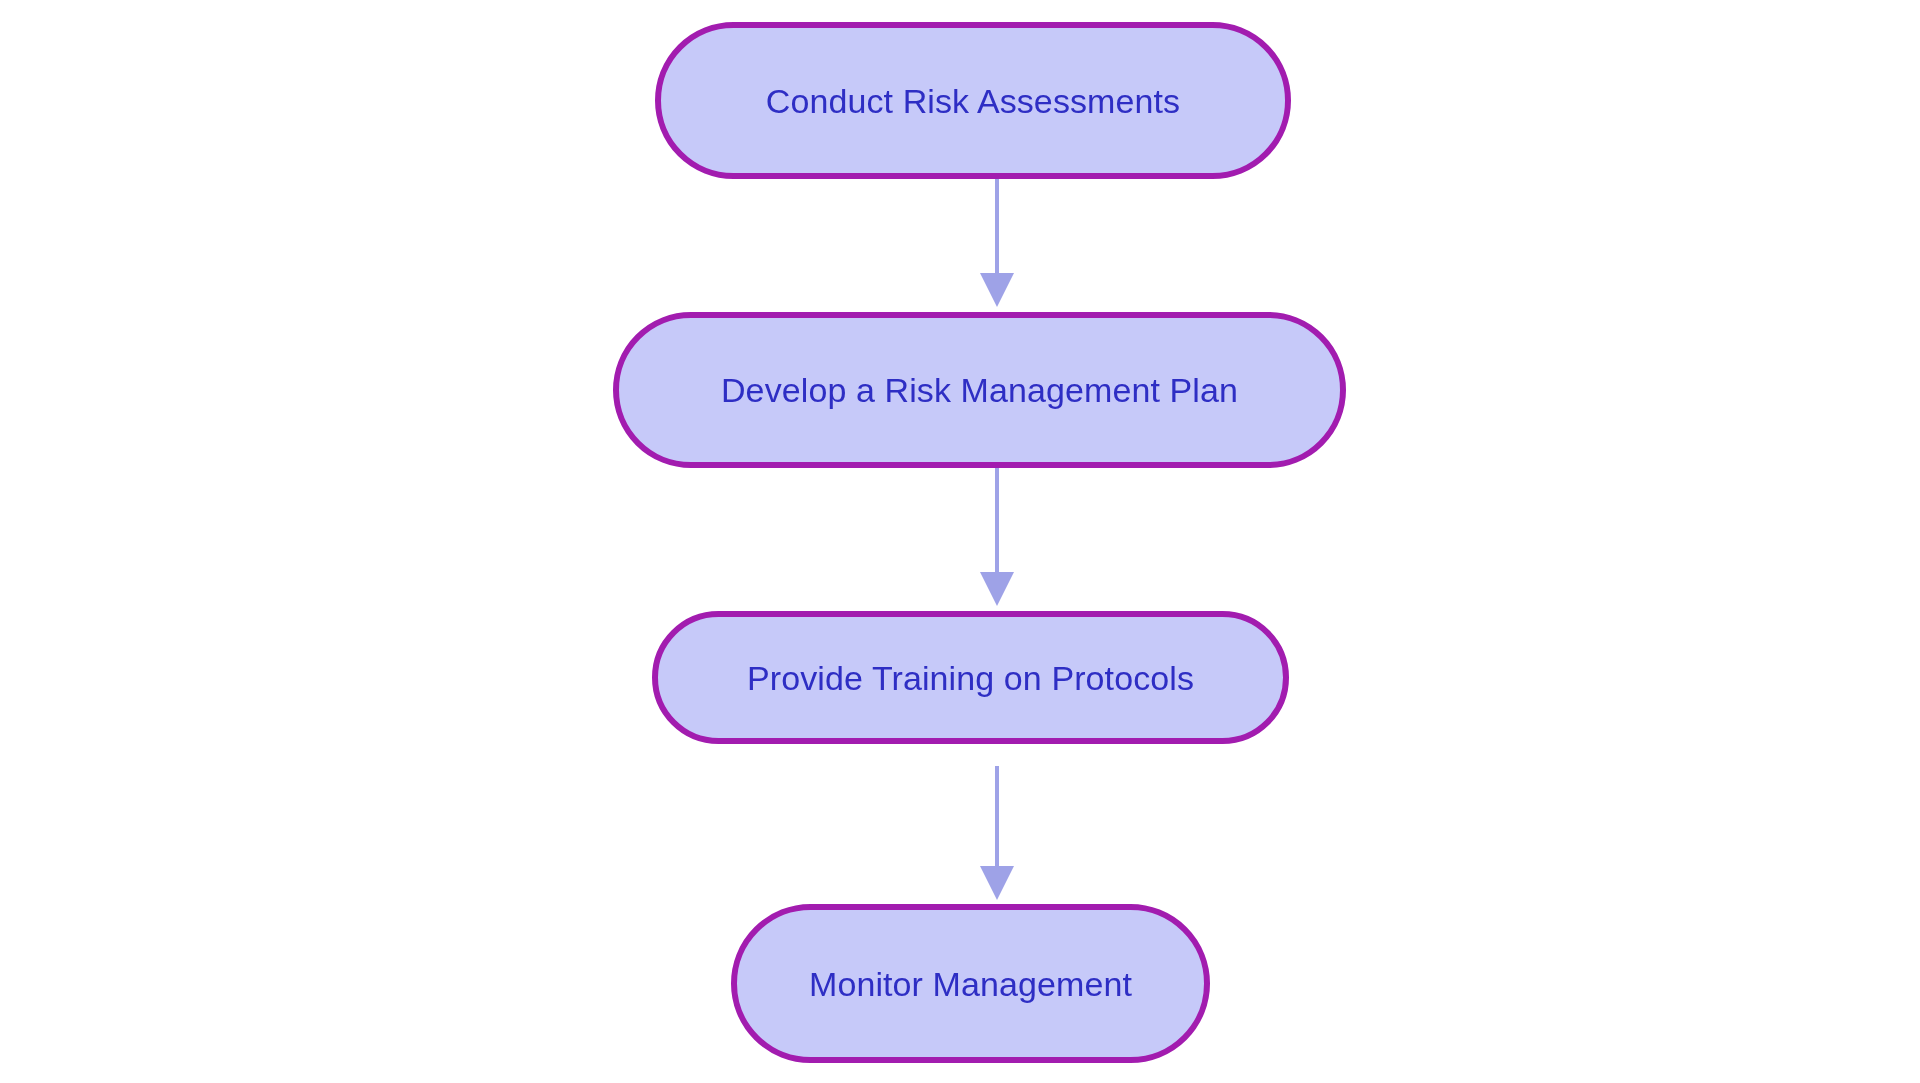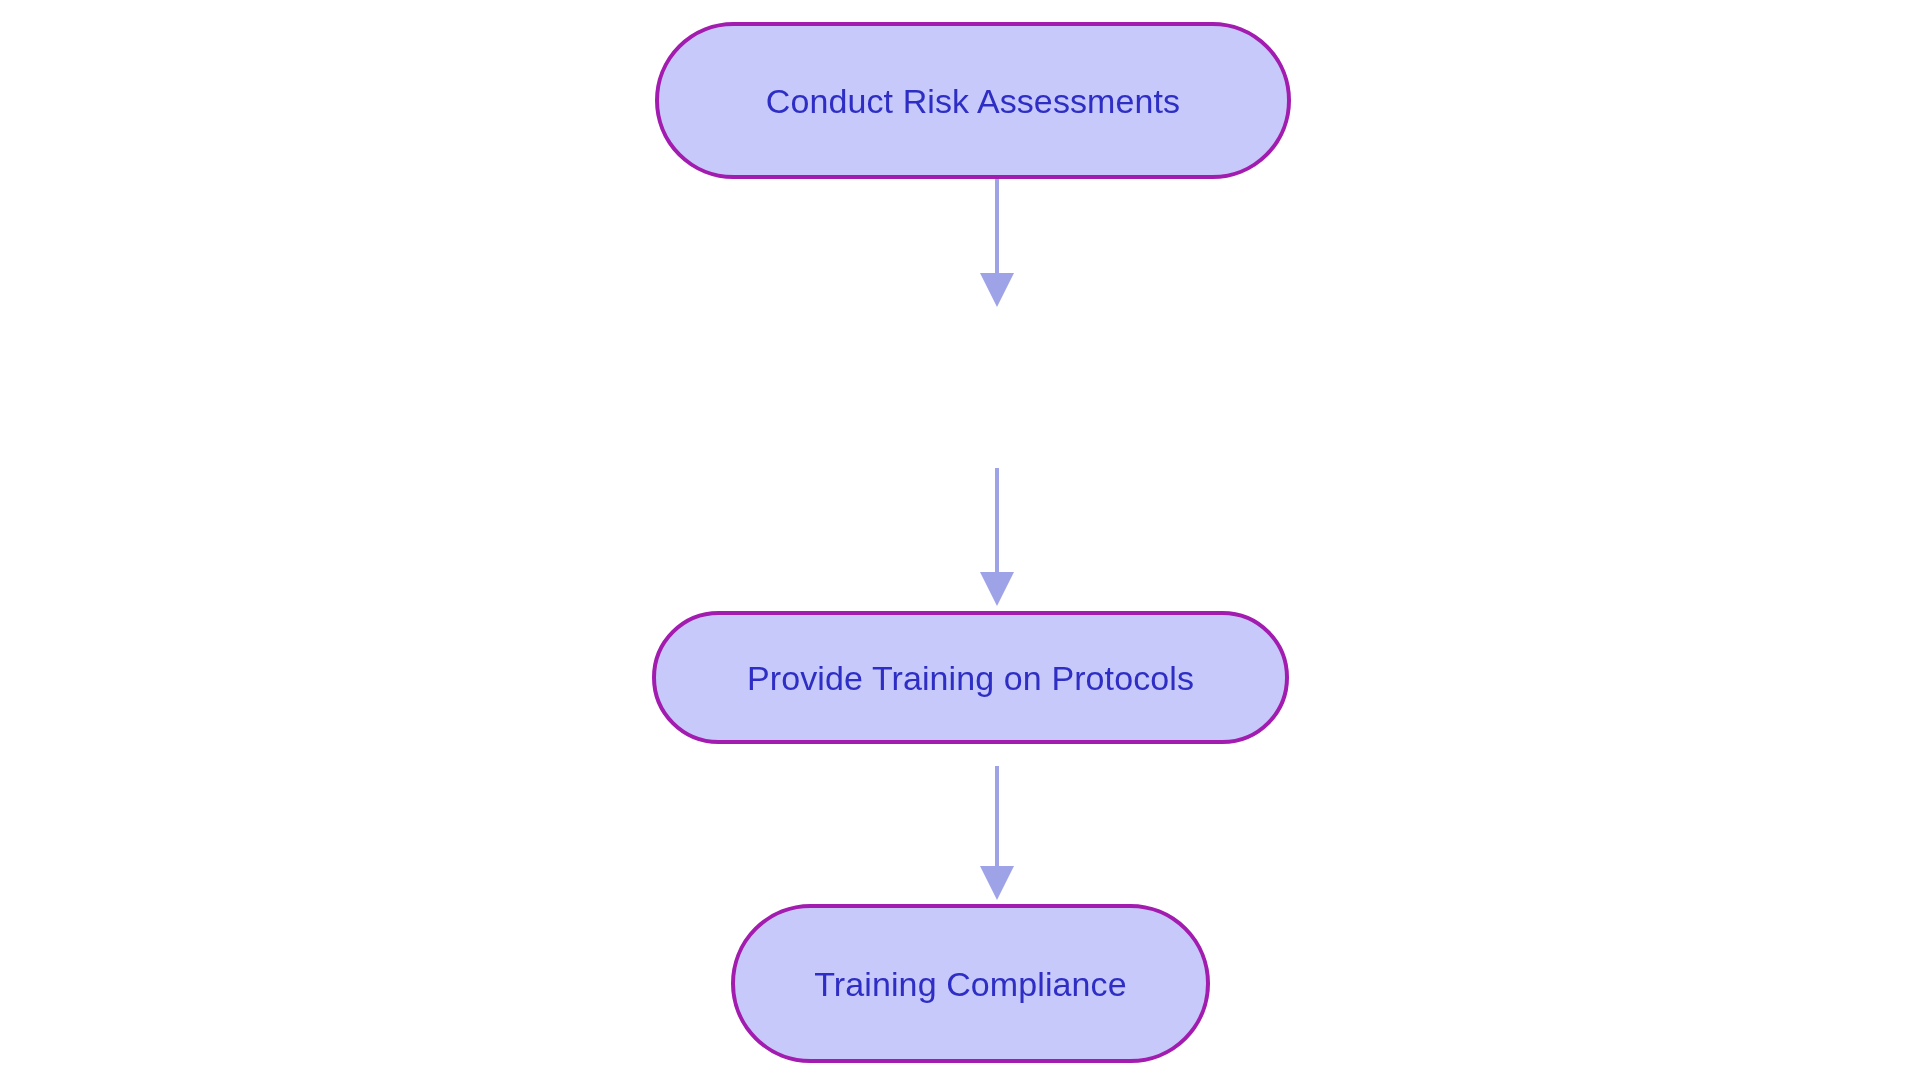--- a/index.html
+++ b/index.html
@@ -23,21 +23,21 @@
   }
 
   
   .flow-node {
     position: absolute;
     box-sizing: border-box;
     display: flex;
     align-items: center;
     justify-content: center;
     background: #c6c9f9;
-    border: 4px solid #a21caf;
+    border: 6px solid #a21caf;
     border-radius: 80px;
     color: #2e2ec4;
     text-align: center;
     white-space: nowrap;
     letter-spacing: 0.1px;
   }
 
   .flow-node .node-label {
     font-size: 34px;
     font-weight: 400;
@@ -134,32 +134,35 @@
 
   <div class="flow-node" id="node-1">
     <span class="node-label">Conduct Risk Assessments</span>
   </div>
 
   <div class="flow-arrow" id="arrow-1">
     <span class="arrow-line"></span>
     <span class="arrow-head"></span>
   </div>
 
+  <div class="flow-node" id="node-2">
+    <span class="node-label">Develop a Risk Management Plan</span>
+  </div>
 
   <div class="flow-arrow" id="arrow-2">
     <span class="arrow-line"></span>
     <span class="arrow-head"></span>
   </div>
 
   <div class="flow-node" id="node-3">
     <span class="node-label">Provide Training on Protocols</span>
   </div>
 
   <div class="flow-arrow" id="arrow-3">
     <span class="arrow-line"></span>
     <span class="arrow-head"></span>
   </div>
 
   <div class="flow-node" id="node-4">
-    <span class="node-label">Training Compliance</span>
+    <span class="node-label">Monitor Management</span>
   </div>
 
 </div>
 
 </body></html>

